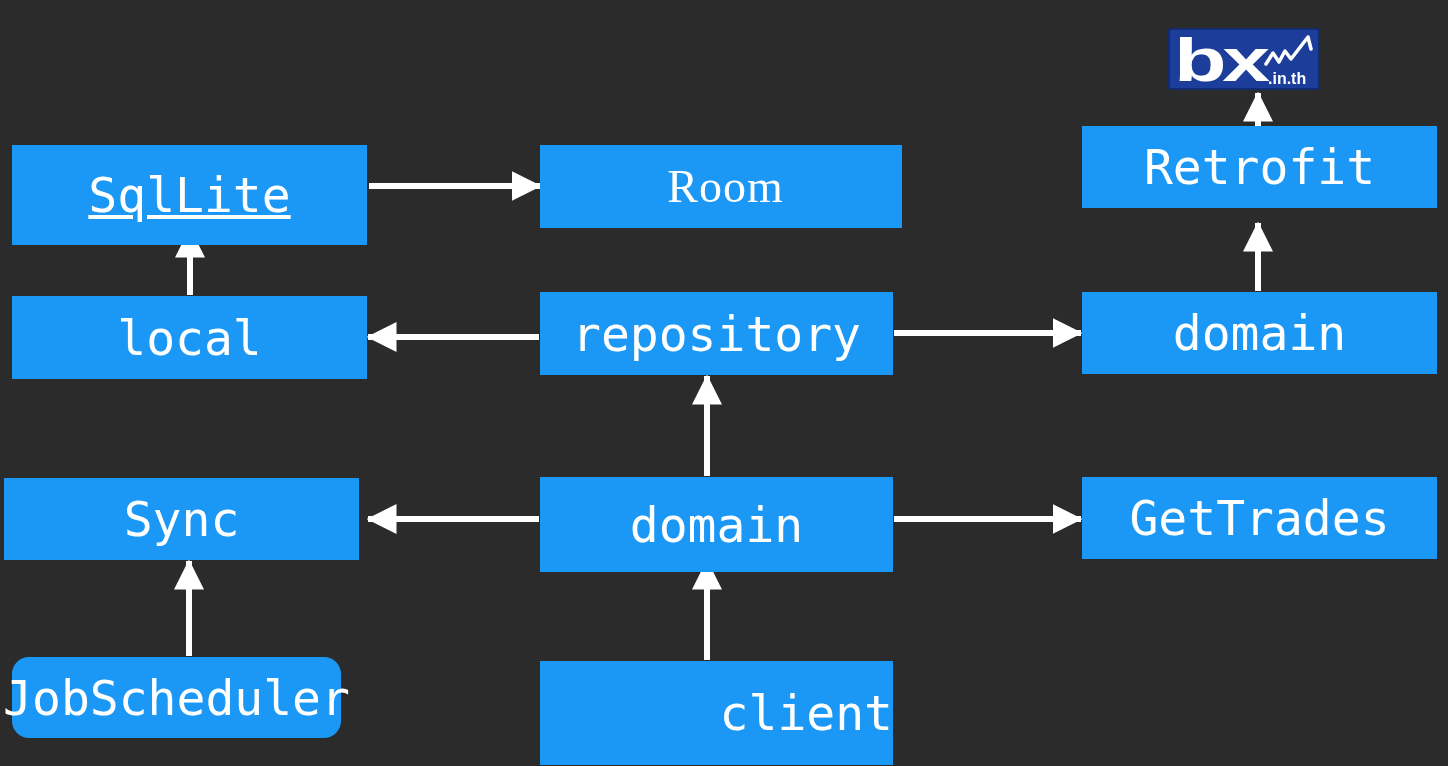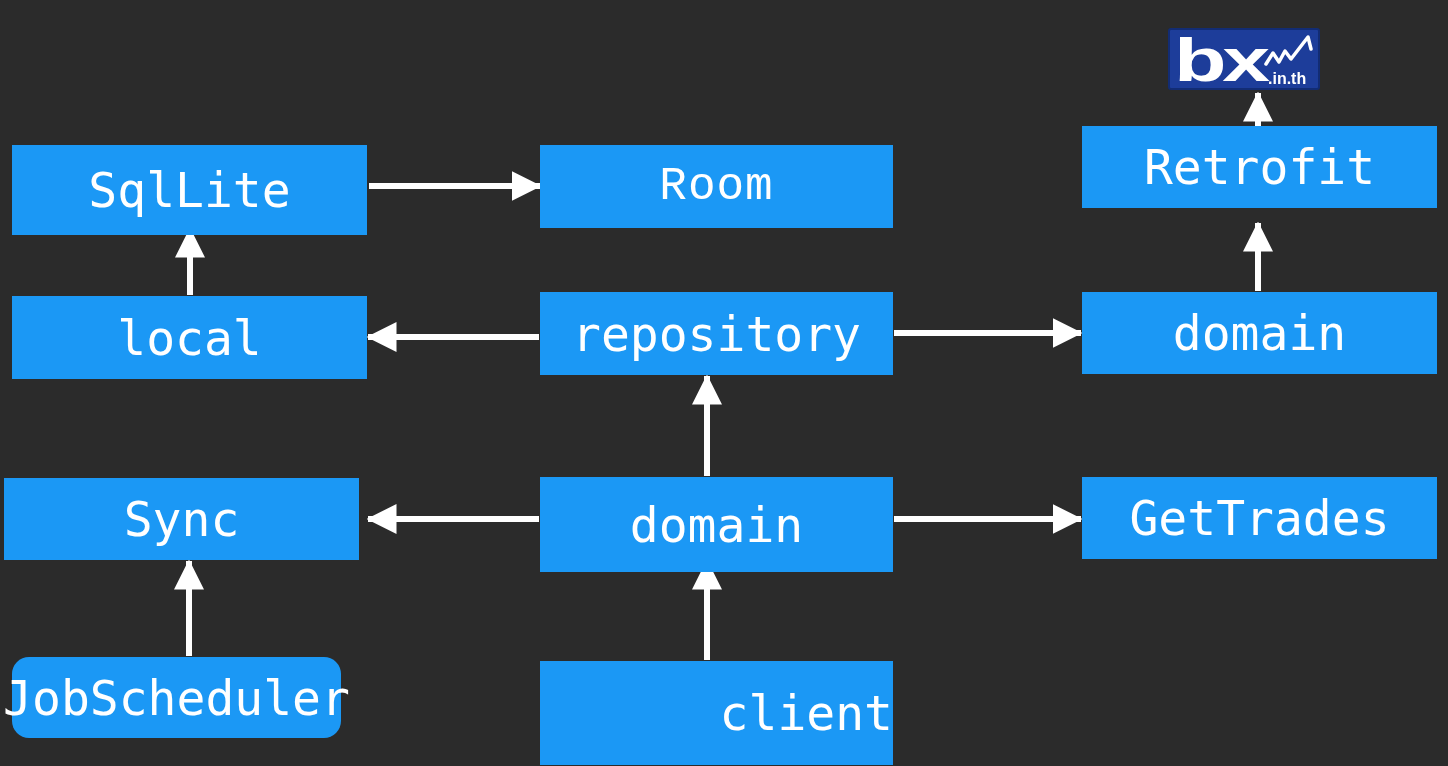--- a/index.html
+++ b/index.html
@@ -35,23 +35,24 @@
     background: var(--box, #1b98f5);
     color: var(--text, #ffffff);
     display: flex;
     align-items: center;
     justify-content: center;
     font-family: "DejaVu Sans Mono", monospace;
     font-size: 48px;
     white-space: nowrap;
   }
   .node.sans {
-    font-family: Liberation Mono, monospace;
+    font-family: Liberation Serif, serif;
     font-size: 46px;
     letter-spacing: 1px;
+    padding-left: 9px;
   }
   .logo {
     position: absolute;
     left: 1168px;
     top: 28px;
     width: 152px;
     height: 62px;
   }
   .logo .logo-bg {
     fill: var(--logo-bg, #1d3d9a);
@@ -97,21 +98,21 @@
       <line x1="1258" y1="291" x2="1258" y2="223" marker-end="url(#arrowhead)"></line>
       <line x1="1258" y1="139" x2="1258" y2="93" marker-end="url(#arrowhead)"></line>
       <line x1="707" y1="476" x2="707" y2="376" marker-end="url(#arrowhead)"></line>
       <line x1="539" y1="519" x2="368" y2="519" marker-end="url(#arrowhead)"></line>
       <line x1="894" y1="519" x2="1081" y2="519" marker-end="url(#arrowhead)"></line>
       <line x1="189" y1="656" x2="189" y2="561" marker-end="url(#arrowhead)"></line>
       <line x1="707" y1="660" x2="707" y2="561" marker-end="url(#arrowhead)"></line>
     </svg>
 
   <div id="nodes">
-      <div class="node" style="left: 12px; top: 145px; width: 355px; height: 90px;">
+      <div class="node" style="left: 12px; top: 145px; width: 355px; height: 100px; text-decoration: underline;">
         <span>SqlLite</span>
       </div>
       <div class="node sans" style="left: 540px; top: 145px; width: 353px; height: 83px;">
         <span>Room</span>
       </div>
       <div class="node" style="left: 1082px; top: 126px; width: 355px; height: 82px;">
         <span>Retrofit</span>
       </div>
       <div class="node" style="left: 12px; top: 296px; width: 355px; height: 83px;">
         <span>local</span>

